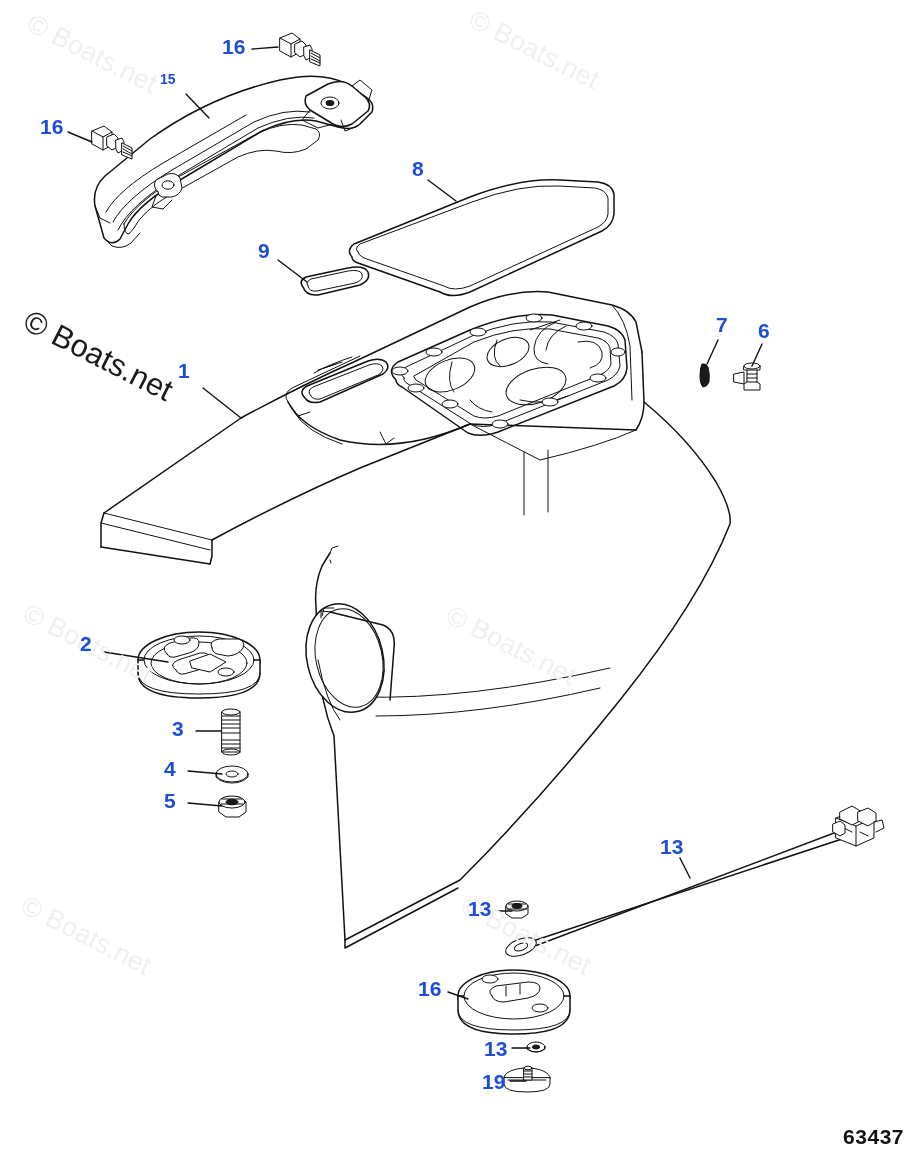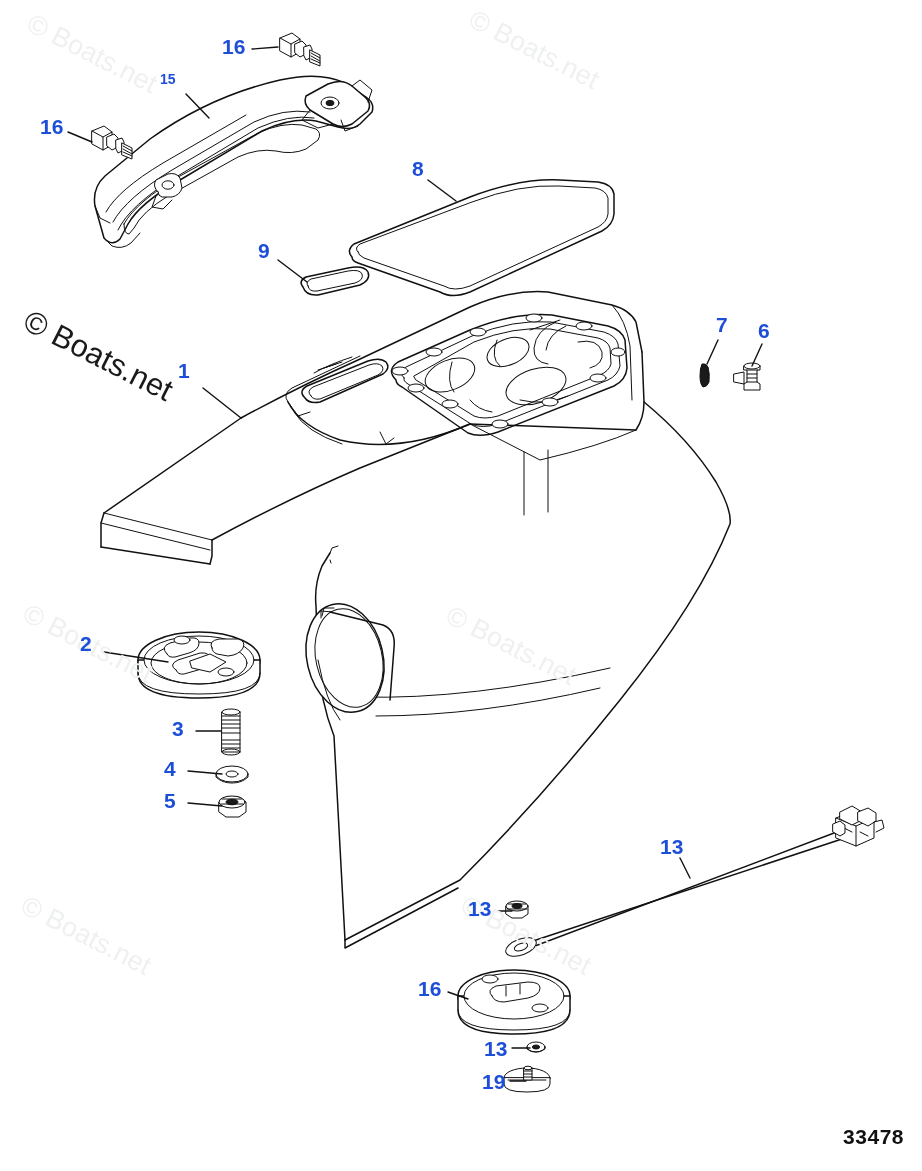--- a/index.html
+++ b/index.html
@@ -353,15 +353,15 @@
       <div class="callout" style="left: 660px; top: 836px; font-size: 21px;">13</div>
       <div class="callout" style="left: 418px; top: 978px; font-size: 21px;">16</div>
       <div class="callout" style="left: 482px; top: 1071px; font-size: 21px;">19</div>
       <div class="callout" style="left: 484px; top: 1038px; font-size: 21px;">13</div>
       <div class="callout" style="left: 468px; top: 898px; font-size: 21px;">13</div>
       <div class="callout" style="left: 160px; top: 72px; font-size: 14px;">15</div>
       <div class="callout" style="left: 222px; top: 36px; font-size: 21px;">16</div>
       <div class="callout" style="left: 40px; top: 116px; font-size: 21px;">16</div>
     </div>
 
-  <div class="dwgno">33478</div>
+  <div class="dwgno">63437</div>
 
 </div>
 
 </body></html>

